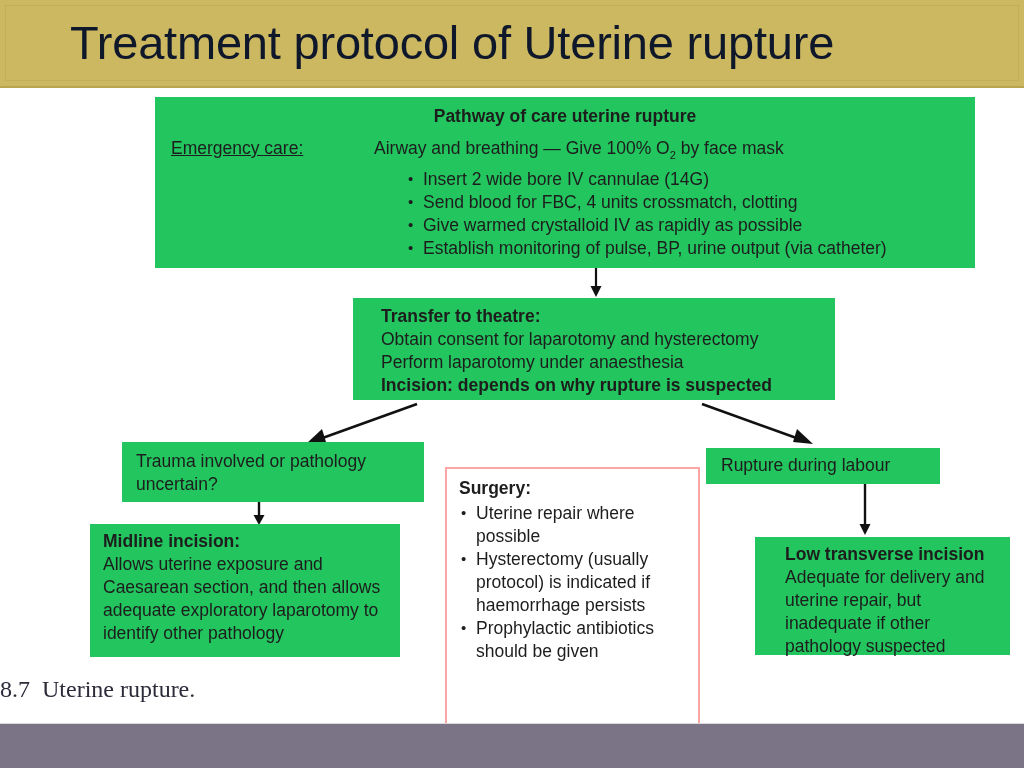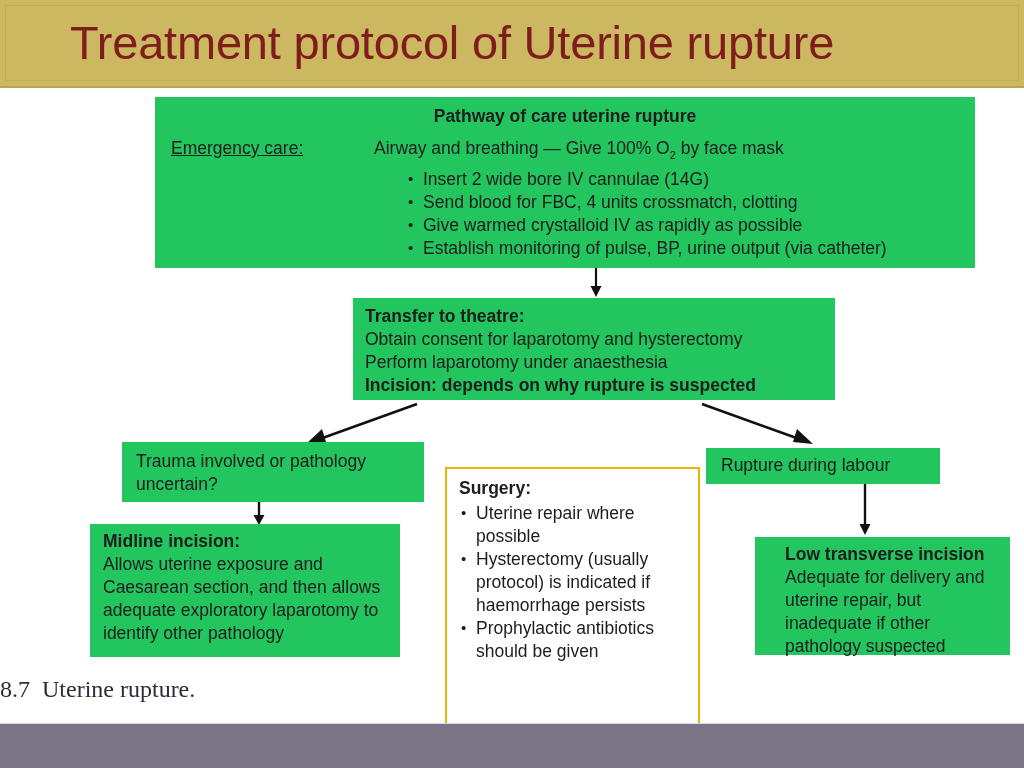--- a/index.html
+++ b/index.html
@@ -31,21 +31,21 @@
     left: 5px; top: 5px; right: 5px; bottom: 5px;
     border: 1px solid #c2ae58;
     pointer-events: none;
   }
   #title-text {
     position: absolute;
     left: 70px;
     top: 12px;
     font-size: 47px;
     line-height: 62px;
-    color: #7f1d1d;
+    color: #0f172a;
     font-family: "Liberation Sans", sans-serif;
     font-weight: 400;
     white-space: nowrap;
     letter-spacing: -0.2px;
   }
 
   
   #figure {
     position: absolute;
     left: 0; top: 88px;
@@ -58,21 +58,21 @@
     position: absolute;
     background: #22c55e;
     box-sizing: border-box;
     color: #1d1d1d;
     font-family: "Liberation Sans", sans-serif;
     font-size: 17.5px;
     line-height: 23px;
   }
   .fbox.outlined {
     background: #ffffff;
-    border: 2px solid #eab308;
+    border: 2px solid #fca5a5;
   }
   .fbox .hd {
     font-weight: bold;
   }
   .fbox .bold-line {
     font-weight: bold;
   }
   .ctr { text-align: center; }
 
   ul.blist {
@@ -147,21 +147,21 @@
         </ul>
       </div>
     </div>
   </div>
 
   <svg class="arrow-svg" style="left:586px; top:180px;" width="20" height="30" viewBox="0 0 20 30">
     <line x1="10" y1="0" x2="10" y2="21" stroke="#111" stroke-width="2.2"></line>
     <polygon points="10,29 4.5,18 15.5,18" fill="#111"></polygon>
   </svg>
 
-  <div class="fbox" style="left:353px; top:210px; width:482px; height:102px; padding:7px 0 0 12px;">
+  <div class="fbox" style="left:353px; top:210px; width:482px; height:102px; padding:7px 0 0 28px;">
     <div class="hd">Transfer to theatre:</div>
     <div>Obtain consent for laparotomy and hysterectomy</div>
     <div>Perform laparotomy under anaesthesia</div>
     <div class="bold-line">Incision: depends on why rupture is suspected</div>
   </div>
 
   <svg class="arrow-svg" style="left:295px; top:312px;" width="130" height="50" viewBox="0 0 130 50">
     <line x1="122" y1="4" x2="22" y2="40" stroke="#111" stroke-width="2.6"></line>
     <polygon points="11,44 27,29 31,42" fill="#111"></polygon>
   </svg>

